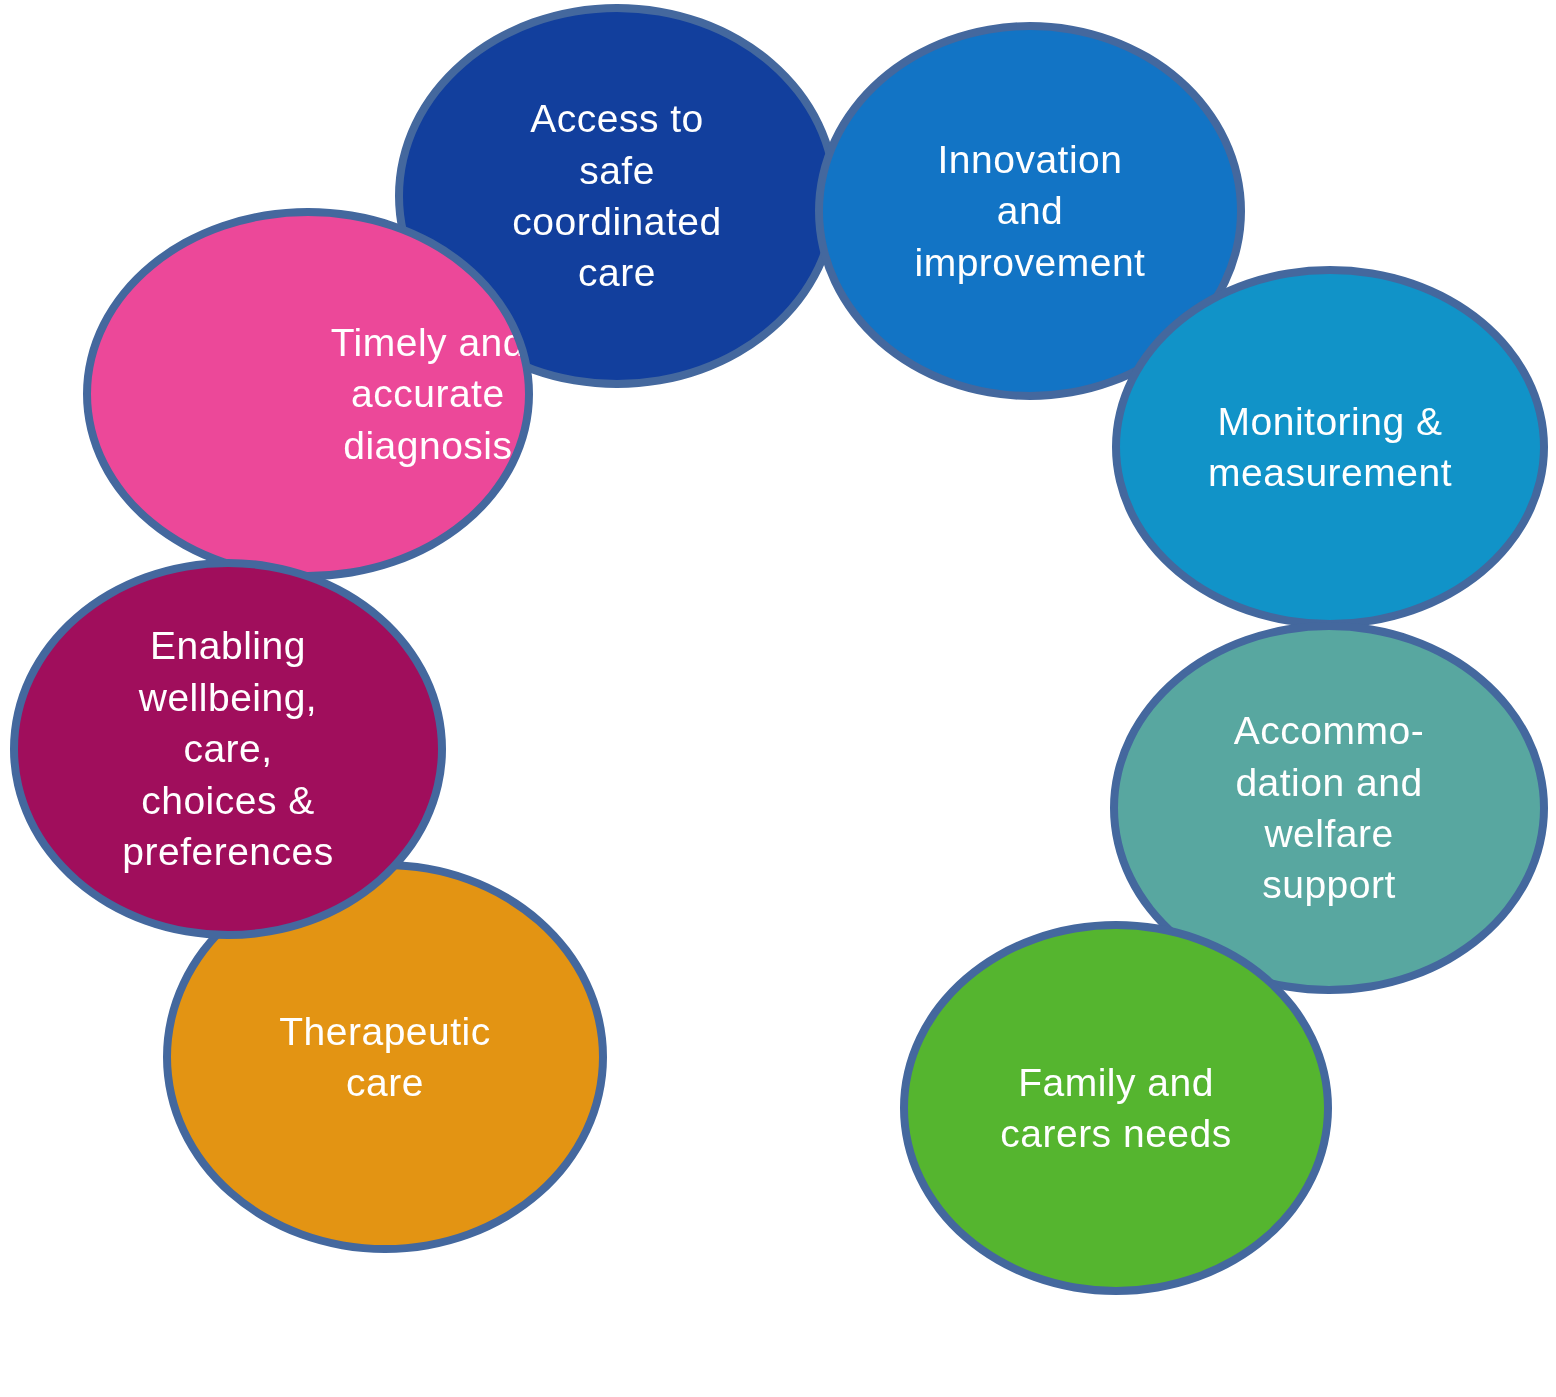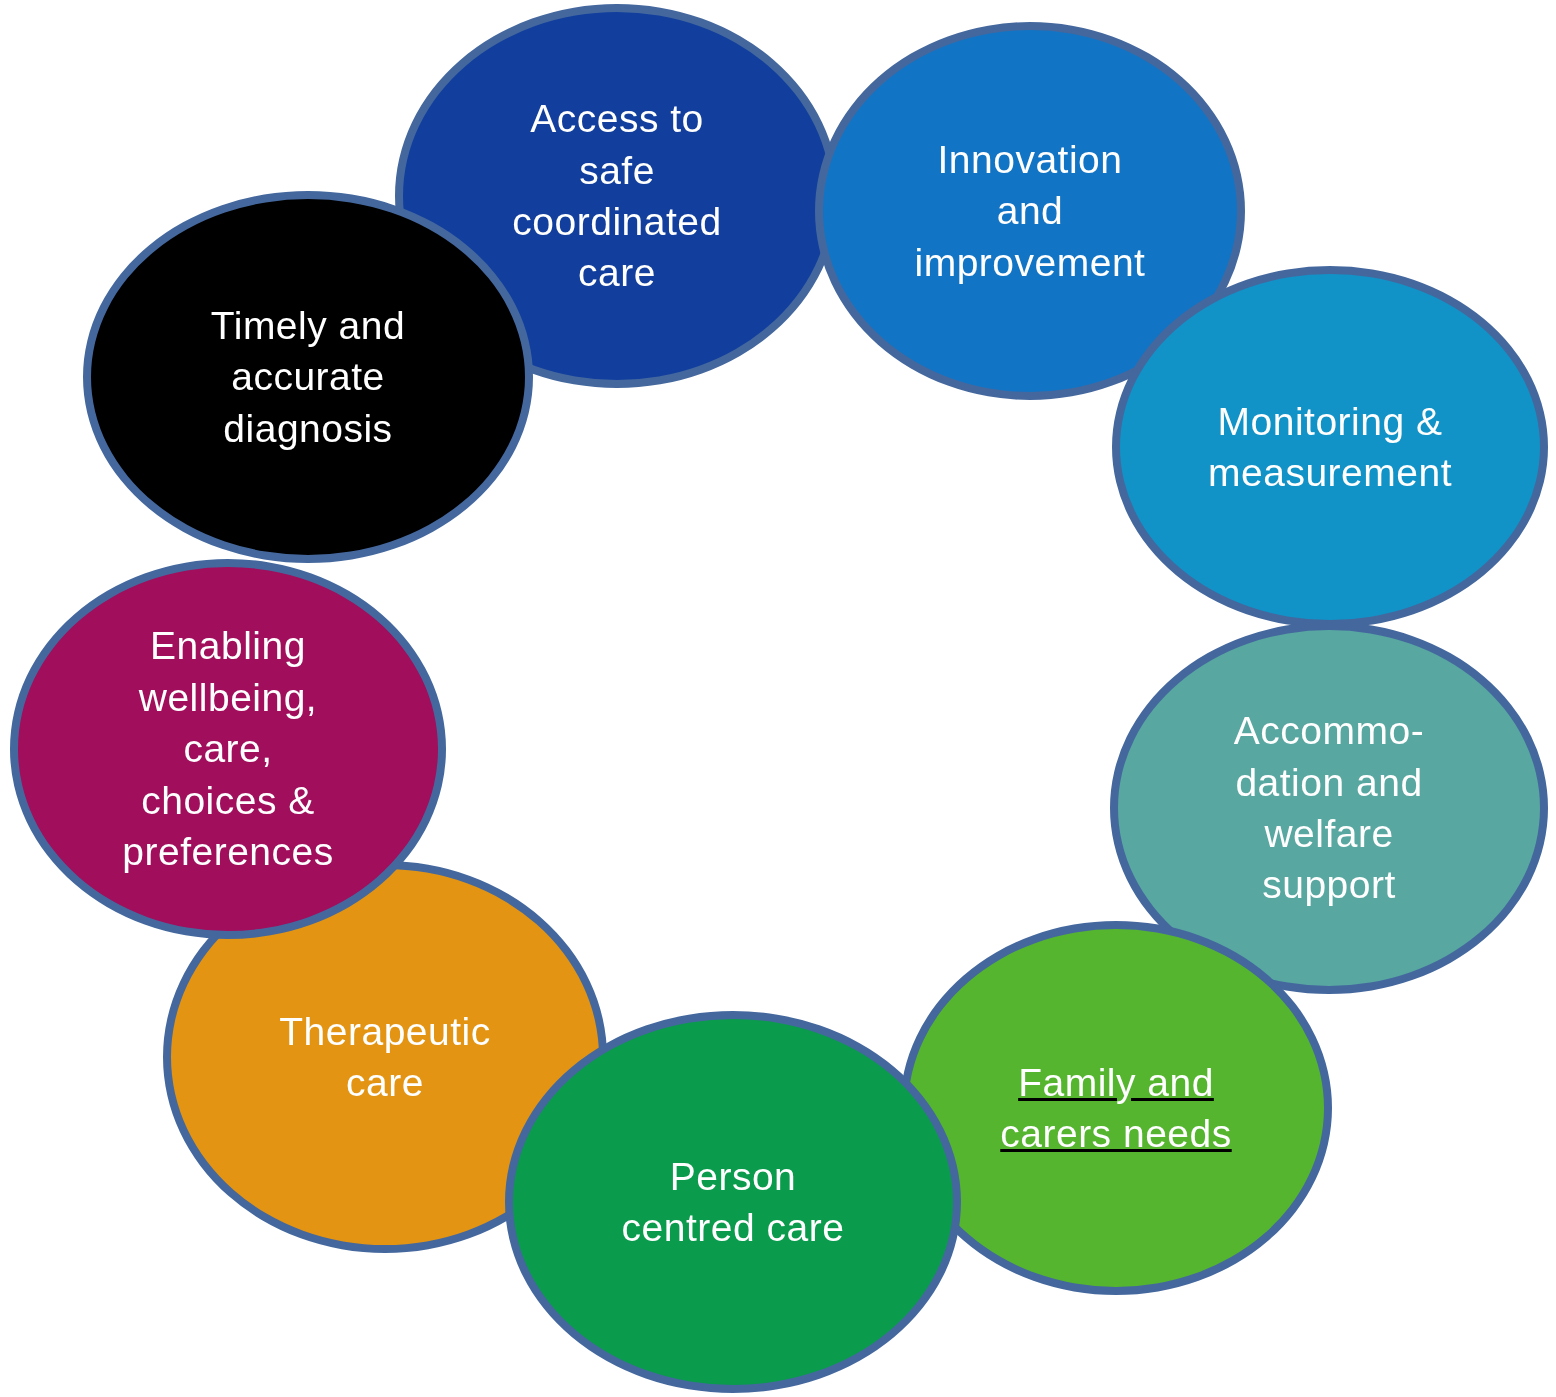--- a/index.html
+++ b/index.html
@@ -63,43 +63,39 @@
 dation and
 welfare
 support</span>
   </div>
 
   <div class="bubble" style="left: 1112px; top: 266px; width: 436px; height: 362px; z-index: 3; background-color: rgb(17, 147, 200);">
     <span class="label">Monitoring &amp;
 measurement</span>
   </div>
 
-  <div class="bubble" style="left: 900px; top: 921px; width: 432px; height: 374px; z-index: 5; background-color: rgb(85, 181, 47); text-decoration: underline;">
+  <div class="bubble" style="left: 900px; top: 921px; width: 432px; height: 374px; z-index: 5; background-color: rgb(85, 181, 47);">
     <span class="label">Family and
 carers needs</span>
   </div>
 
-  <div class="bubble" style="left: 505px; top: 1011px; width: 456px; height: 382px; z-index: 6; background-color: rgb(10, 155, 77);">
-    <span class="label">Person
-centred care</span>
-  </div>
 
   <div class="bubble" style="left: 163px; top: 861px; width: 444px; height: 392px; z-index: 2; background-color: rgb(227, 148, 19);">
     <span class="label">Therapeutic
 care</span>
   </div>
 
   <div class="bubble" style="left: 10px; top: 559px; width: 436px; height: 380px; z-index: 3; background-color: rgb(160, 14, 92);">
     <span class="label">Enabling
 wellbeing,
 care,
 choices &amp;
 preferences</span>
   </div>
 
-  <div class="bubble" style="left: 83px; top: 191px; width: 450px; height: 372px; z-index: 2; background-color: #000000;">
+  <div class="bubble" style="left: 83px; top: 208px; width: 450px; height: 372px; z-index: 2; background-color: #ec4899; justify-content: flex-end;">
     <span class="label">Timely and
 accurate
 diagnosis</span>
   </div>
 
 
 </div>
 
 </body></html>

